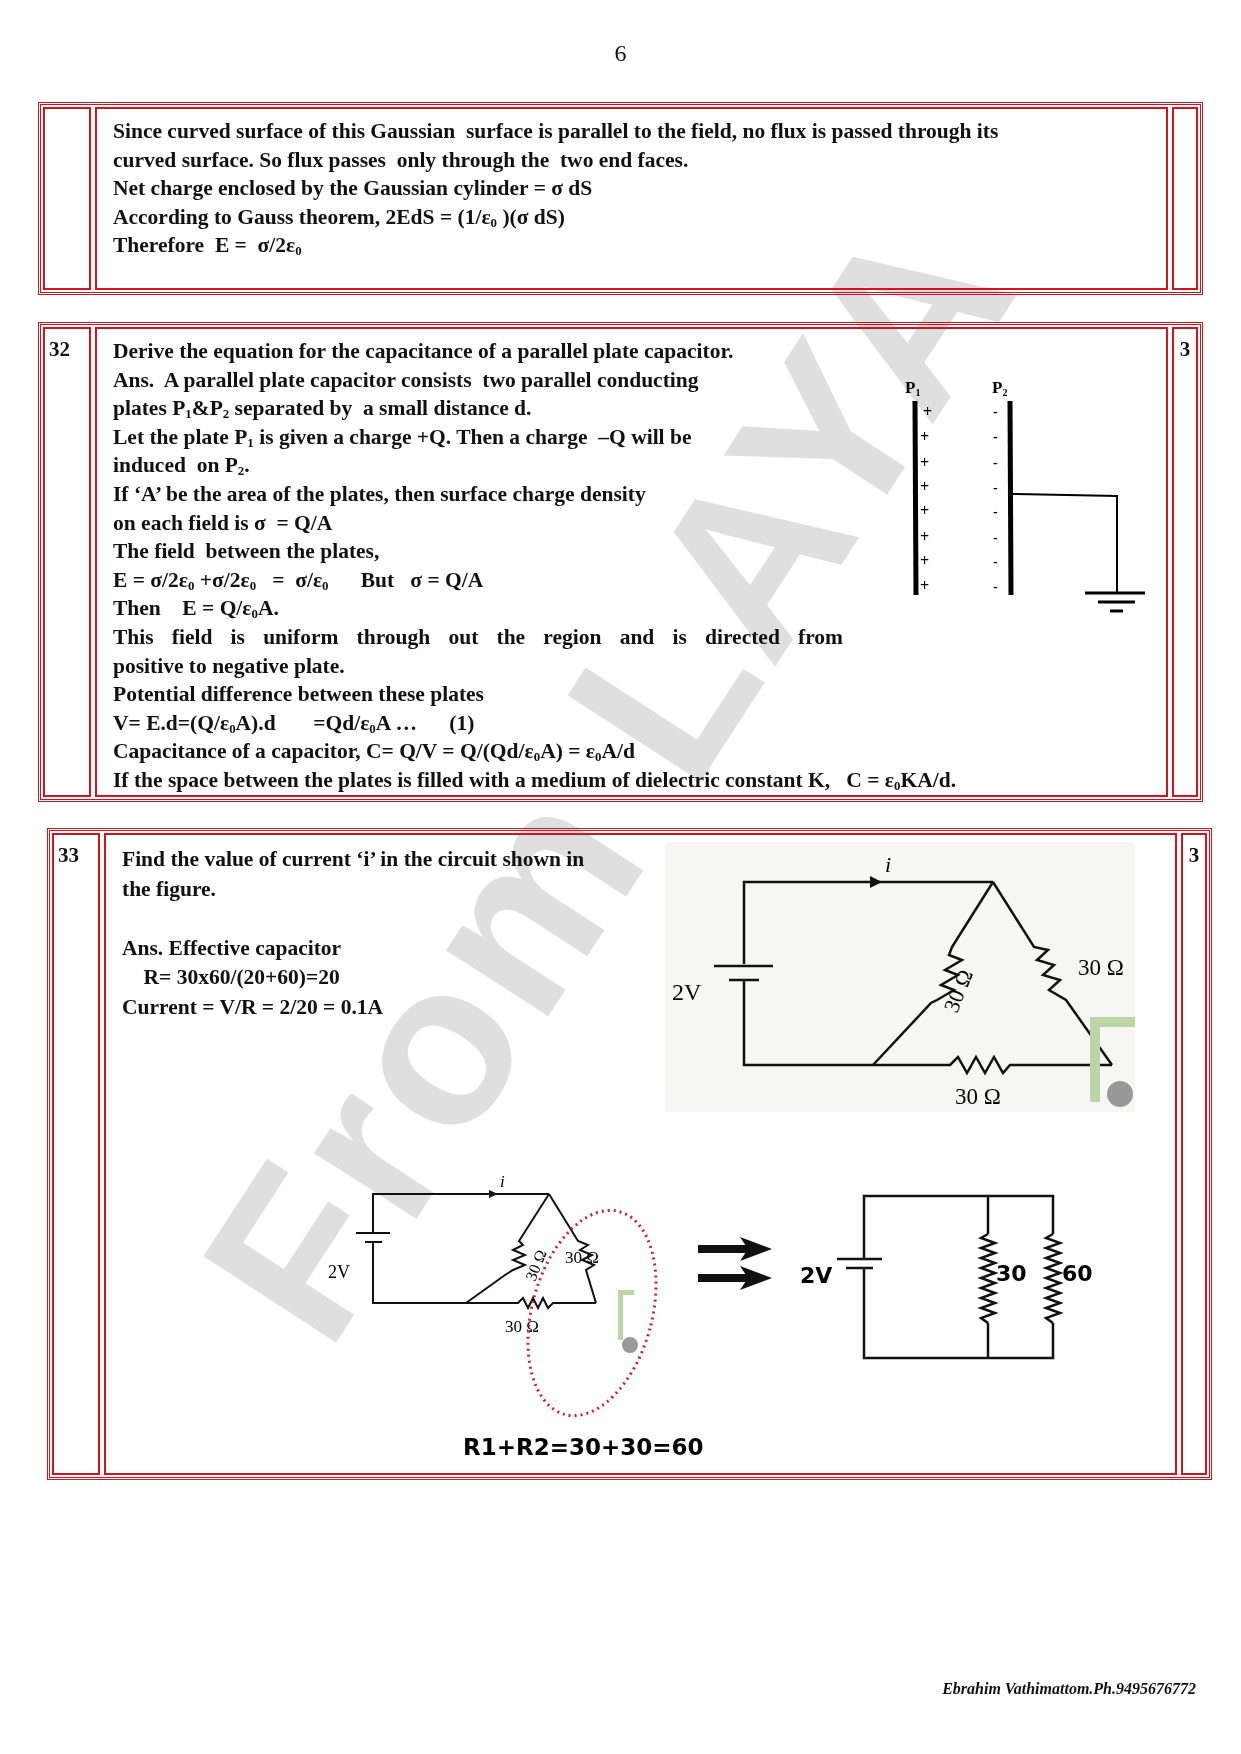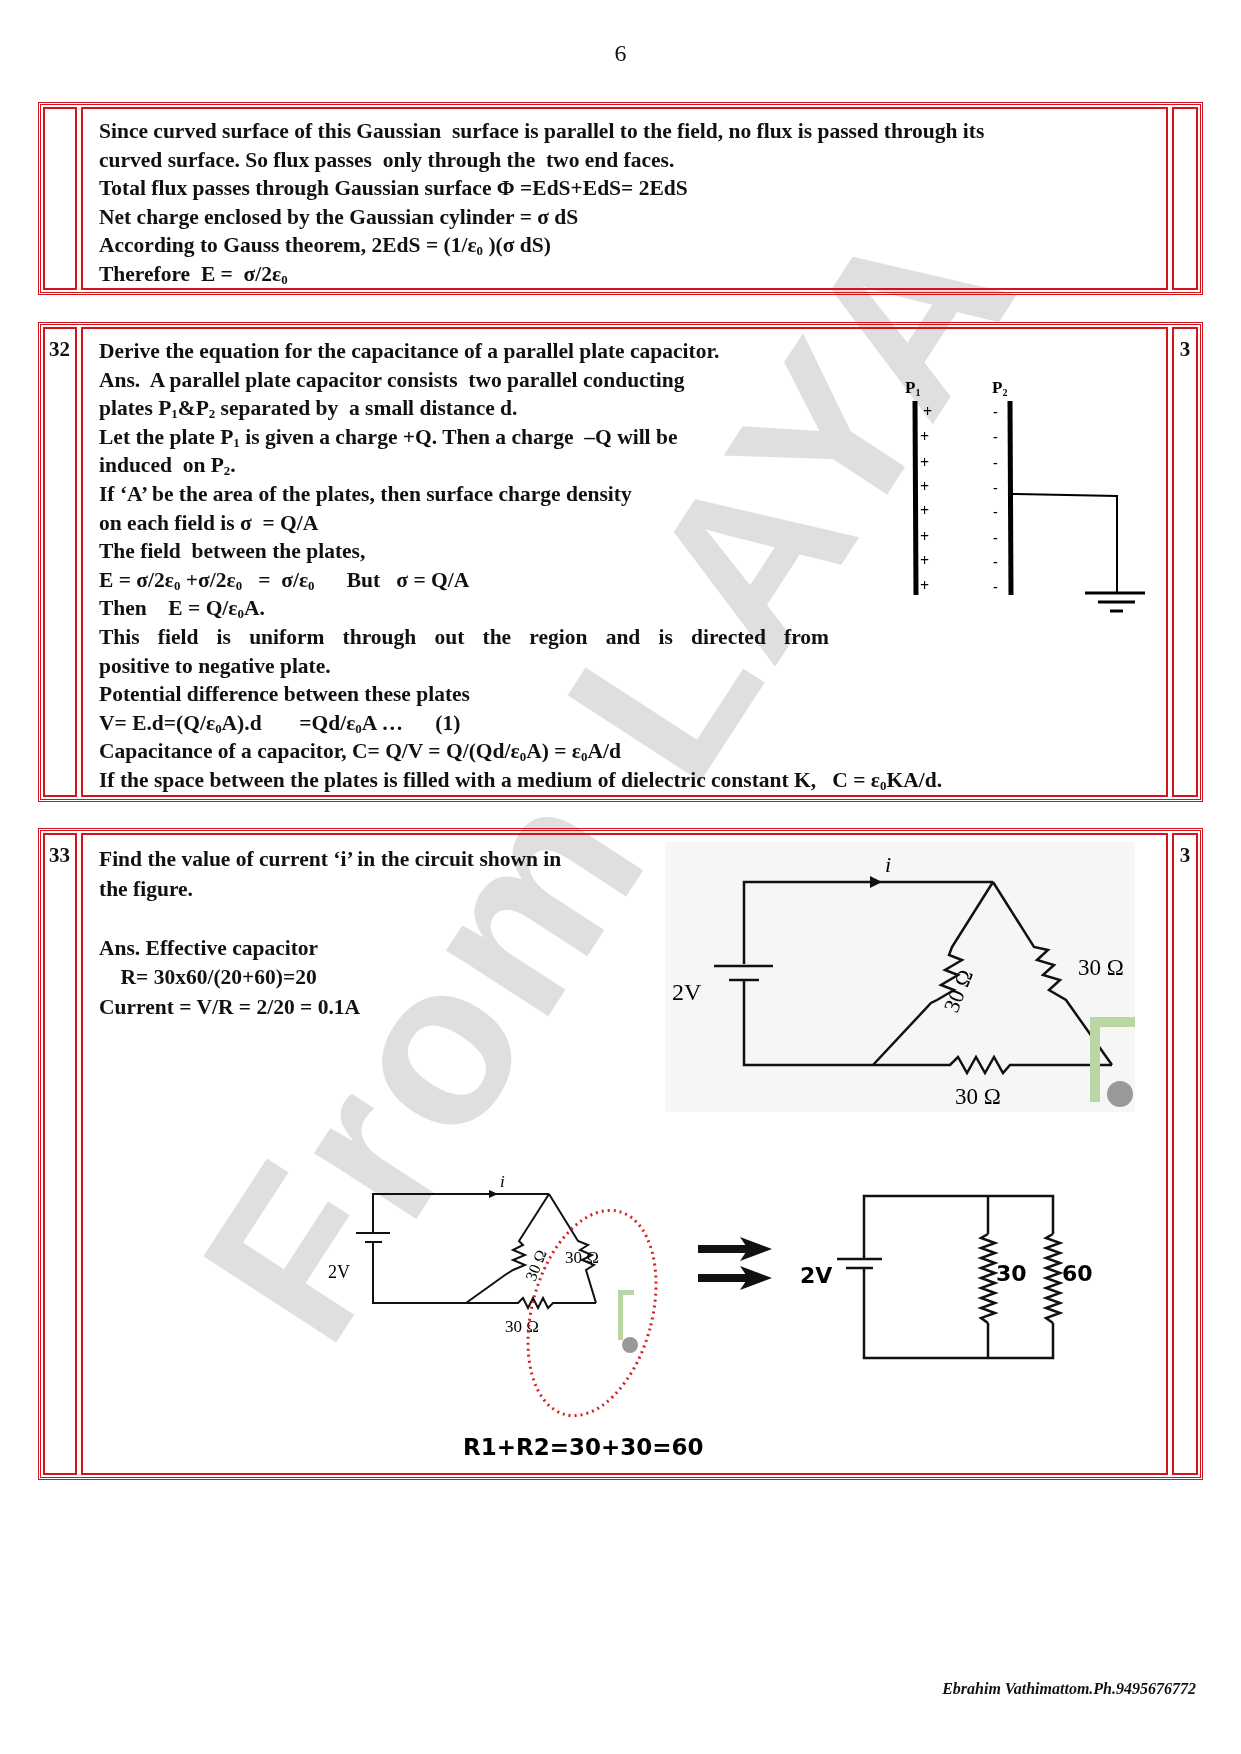--- a/index.html
+++ b/index.html
@@ -3,21 +3,21 @@
   <meta charset="utf-8">
   <style>
     html, body { margin: 0; padding: 0; background: #ffffff; }
     body { width: 1241px; height: 1754px; position: relative; overflow: hidden;
            font-family: "Liberation Serif", serif; color: #111; }
     .page-number { position: absolute; top: 40px; left: 0; width: 1241px; text-align: center;
                    font-size: 24px; font-family: "Liberation Serif", serif; }
     .qtable { position: absolute; left: 38px; width: 1165px; border: 3px double #d4141c;
               box-sizing: border-box; display: flex; }
     .qtable .cell { box-sizing: border-box; border: 2px solid #d4141c; margin: 2px; }
-    .cell-num { width: 34px; font-weight: bold; font-size: 21px; padding: 8px 4px; }
+    .cell-num { width: 48px; font-weight: bold; font-size: 21px; padding: 8px 4px; }
     .cell-body { flex: 1; padding: 10px 12px 4px 16px; font-weight: bold; font-size: 21.5px; line-height: 29px; position: relative; }
     .cell-marks { width: 26px; font-weight: bold; font-size: 21px; padding: 8px 2px; text-align: center; }
     .line { white-space: pre; }
     sub { font-size: 0.6em; vertical-align: -0.2em; line-height: 0; }
     .justify { text-align: justify; text-align-last: justify; width: 730px; }
     .watermark { position: absolute; left: 150px; top: 1240px; transform: rotate(-57deg); transform-origin: left top;
                  font-family: "Liberation Sans", sans-serif; font-size: 230px; font-weight: bold; color: #dcdcdc;
                  letter-spacing: 6px; white-space: nowrap; z-index: 0; opacity: 0.9; pointer-events: none; }
     .content-layer { position: relative; z-index: 1; }
     .footer { position: absolute; right: 45px; top: 1680px; font-style: italic; font-weight: bold;
@@ -31,21 +31,20 @@
 
 <div class="watermark">From LAYA</div>
 
 <div class="page-number">6</div>
 
 <div class="qtable" style="top:102px; height:193px;">
   <div class="cell cell-num"></div>
   <div class="cell cell-body content-layer" style="padding-top:8px; line-height:28.5px;">
     <div class="line">Since curved surface of this Gaussian  surface is parallel to the field, no flux is passed through its</div>
     <div class="line">curved surface. So flux passes  only through the  two end faces.</div>
-    <div class="line">Total flux passes through Gaussian surface Φ =EdS+EdS= 2EdS</div>
     <div class="line">Net charge enclosed by the Gaussian cylinder = σ dS</div>
     <div class="line"><span>According to Gauss theorem, 2EdS = (1/ε</span><sub>0</sub><span> )(σ dS)</span></div>
     <div class="line"><span>Therefore  E =  σ/2ε</span><sub>0</sub></div>
   </div>
   <div class="cell cell-marks"></div>
 </div>
 
 <div class="qtable" style="top:322px; height:480px;">
   <div class="cell cell-num">32</div>
   <div class="cell cell-body content-layer" style="padding-top:8px; line-height:28.6px;">
@@ -93,21 +92,21 @@
       <text x="98" y="177">-</text>
       <text x="98" y="201">-</text>
       <text x="98" y="226">-</text>
   </g>
   <polyline points="117,129 222,131 222,228" fill="none" stroke="#000" stroke-width="2"></polyline>
   <line x1="190" y1="228" x2="250" y2="228" stroke="#000" stroke-width="3"></line>
   <line x1="203" y1="237" x2="240" y2="237" stroke="#000" stroke-width="3"></line>
   <line x1="215" y1="246" x2="228" y2="246" stroke="#000" stroke-width="3"></line>
 </svg>
 
-<div class="qtable" style="top:828px; height:652px;">
+<div class="qtable" style="top:828px; height:652px;margin-left:9px;">
   <div class="cell cell-num">33</div>
   <div class="cell cell-body content-layer" style="padding-top:10px; line-height:29.5px;">
     <div class="line">Find the value of current ‘i’ in the circuit shown in</div>
     <div class="line">the figure.</div>
     <div class="line">&nbsp;</div>
     <div class="line">Ans. Effective capacitor</div>
     <div class="line">    R= 30x60/(20+60)=20</div>
     <div class="line">Current = V/R = 2/20 = 0.1A</div>
   </div>
   <div class="cell cell-marks">3</div>

